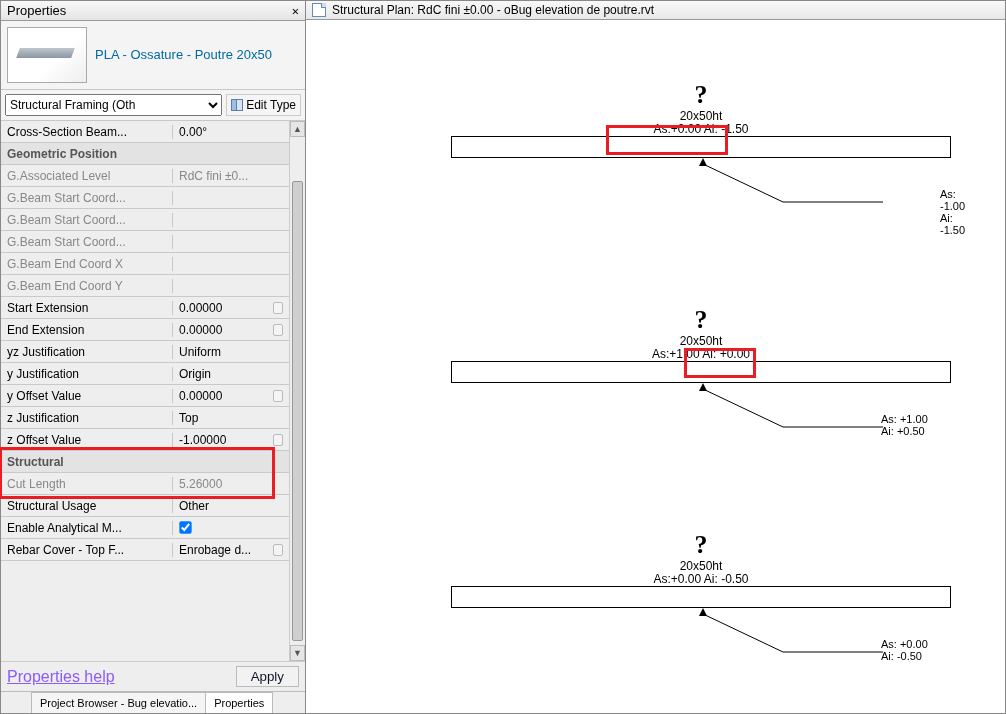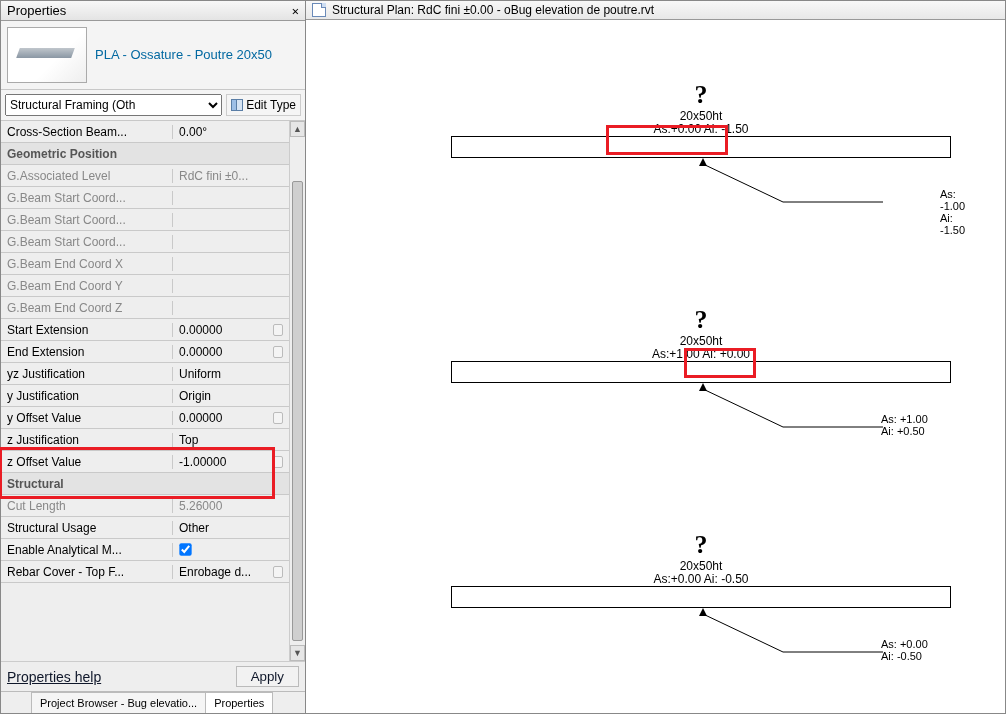--- a/index.html
+++ b/index.html
@@ -35,21 +35,21 @@
 
 .vscroll { width:16px; background:#eee; border-left:1px solid #ccc; position:relative; }
 .vscroll .thumbbar { position:absolute; left:2px; right:2px; top:60px; height:460px; background:#cfcfcf; border:1px solid #999; border-radius:2px; }
 .vscroll .arrup, .vscroll .arrdn { position:absolute; left:0; right:0; height:16px; background:#e6e6e6; border:1px solid #bbb; text-align:center; font-size:9px; line-height:14px; color:#555; }
 .vscroll .arrup { top:0; }
 .vscroll .arrdn { bottom:0; }
 
 .redbox { position:absolute; border:3px solid #ea1c24; pointer-events:none; }
 
 .helprow { display:flex; align-items:center; justify-content:space-between; padding:4px 6px; border-top:1px solid #ccc; }
-.helprow a { color:#0f172a; font-size:14px; }
+.helprow a { color:#8b5cf6; font-size:16px; }
 .apply-btn { padding:2px 14px; border:1px solid #bbb; background:#f2f2f2; color:#0f172a; }
 
 .tabs { display:flex; border-top:1px solid #bbb;padding-left:30px; }
 .tab { padding:4px 8px; font-size:11px; border:1px solid #bbb; border-bottom:none; background:#f5f5f5; margin-right:-1px; white-space:nowrap; }
 .tab.active { background:#fff; }
 
 
 .view { flex:1; display:flex; flex-direction:column; border:1px solid #888; border-left:none; background:#f4f6f8; }
 .view-title { background:linear-gradient(#f8f8f8,#e8e8e8); border-bottom:1px solid #999; padding:2px 6px; display:flex; align-items:center; gap:6px; font-size:12px; }
 .doc-icon { width:14px; height:14px; background:#fff; border:1px solid #6a8ab8; position:relative; }
@@ -112,24 +112,20 @@
           <div class="grid-row ro">
             <div class="cell-l">G.Beam Start Coord...</div>
             <div class="cell-r"></div>
           </div>
           <div class="grid-row ro">
             <div class="cell-l">G.Beam End Coord X</div>
             <div class="cell-r"></div>
           </div>
           <div class="grid-row ro">
             <div class="cell-l">G.Beam End Coord Y</div>
-            <div class="cell-r"></div>
-          </div>
-          <div class="grid-row ro">
-            <div class="cell-l">G.Beam End Coord Z</div>
             <div class="cell-r"></div>
           </div>
           <div class="grid-row ">
             <div class="cell-l">Start Extension</div>
             <div class="cell-r">0.00000<span class="grab"></span></div>
           </div>
           <div class="grid-row ">
             <div class="cell-l">End Extension</div>
             <div class="cell-r">0.00000<span class="grab"></span></div>
           </div>

